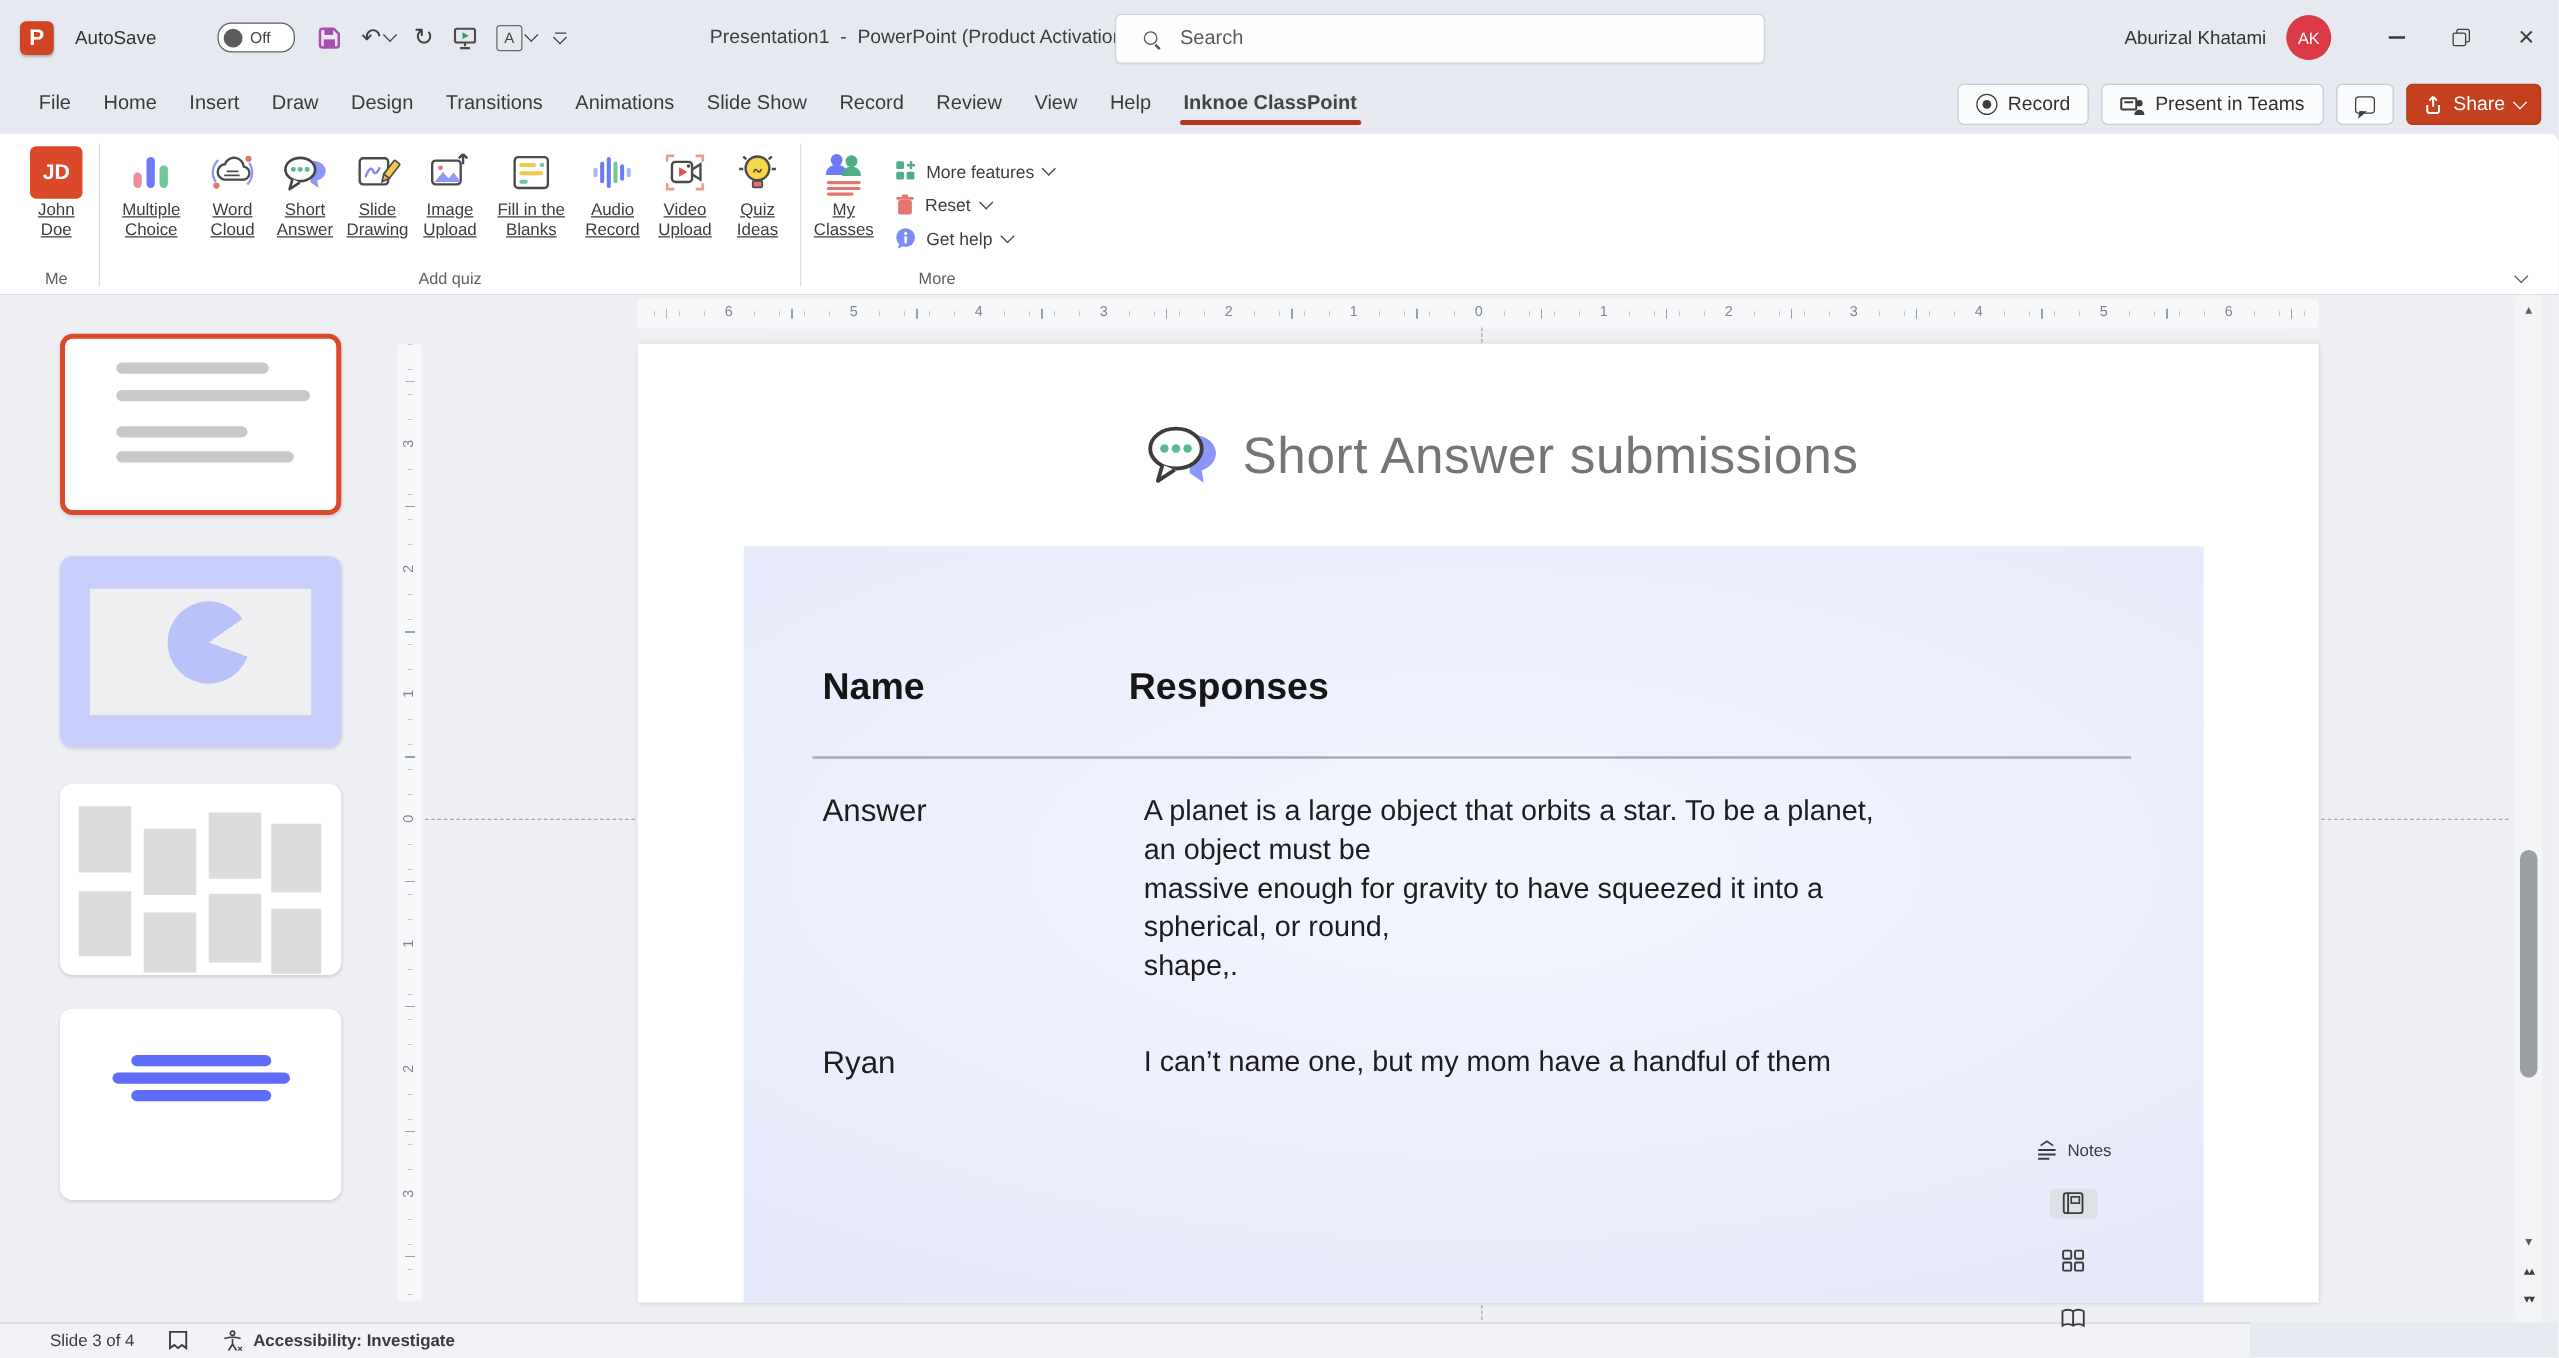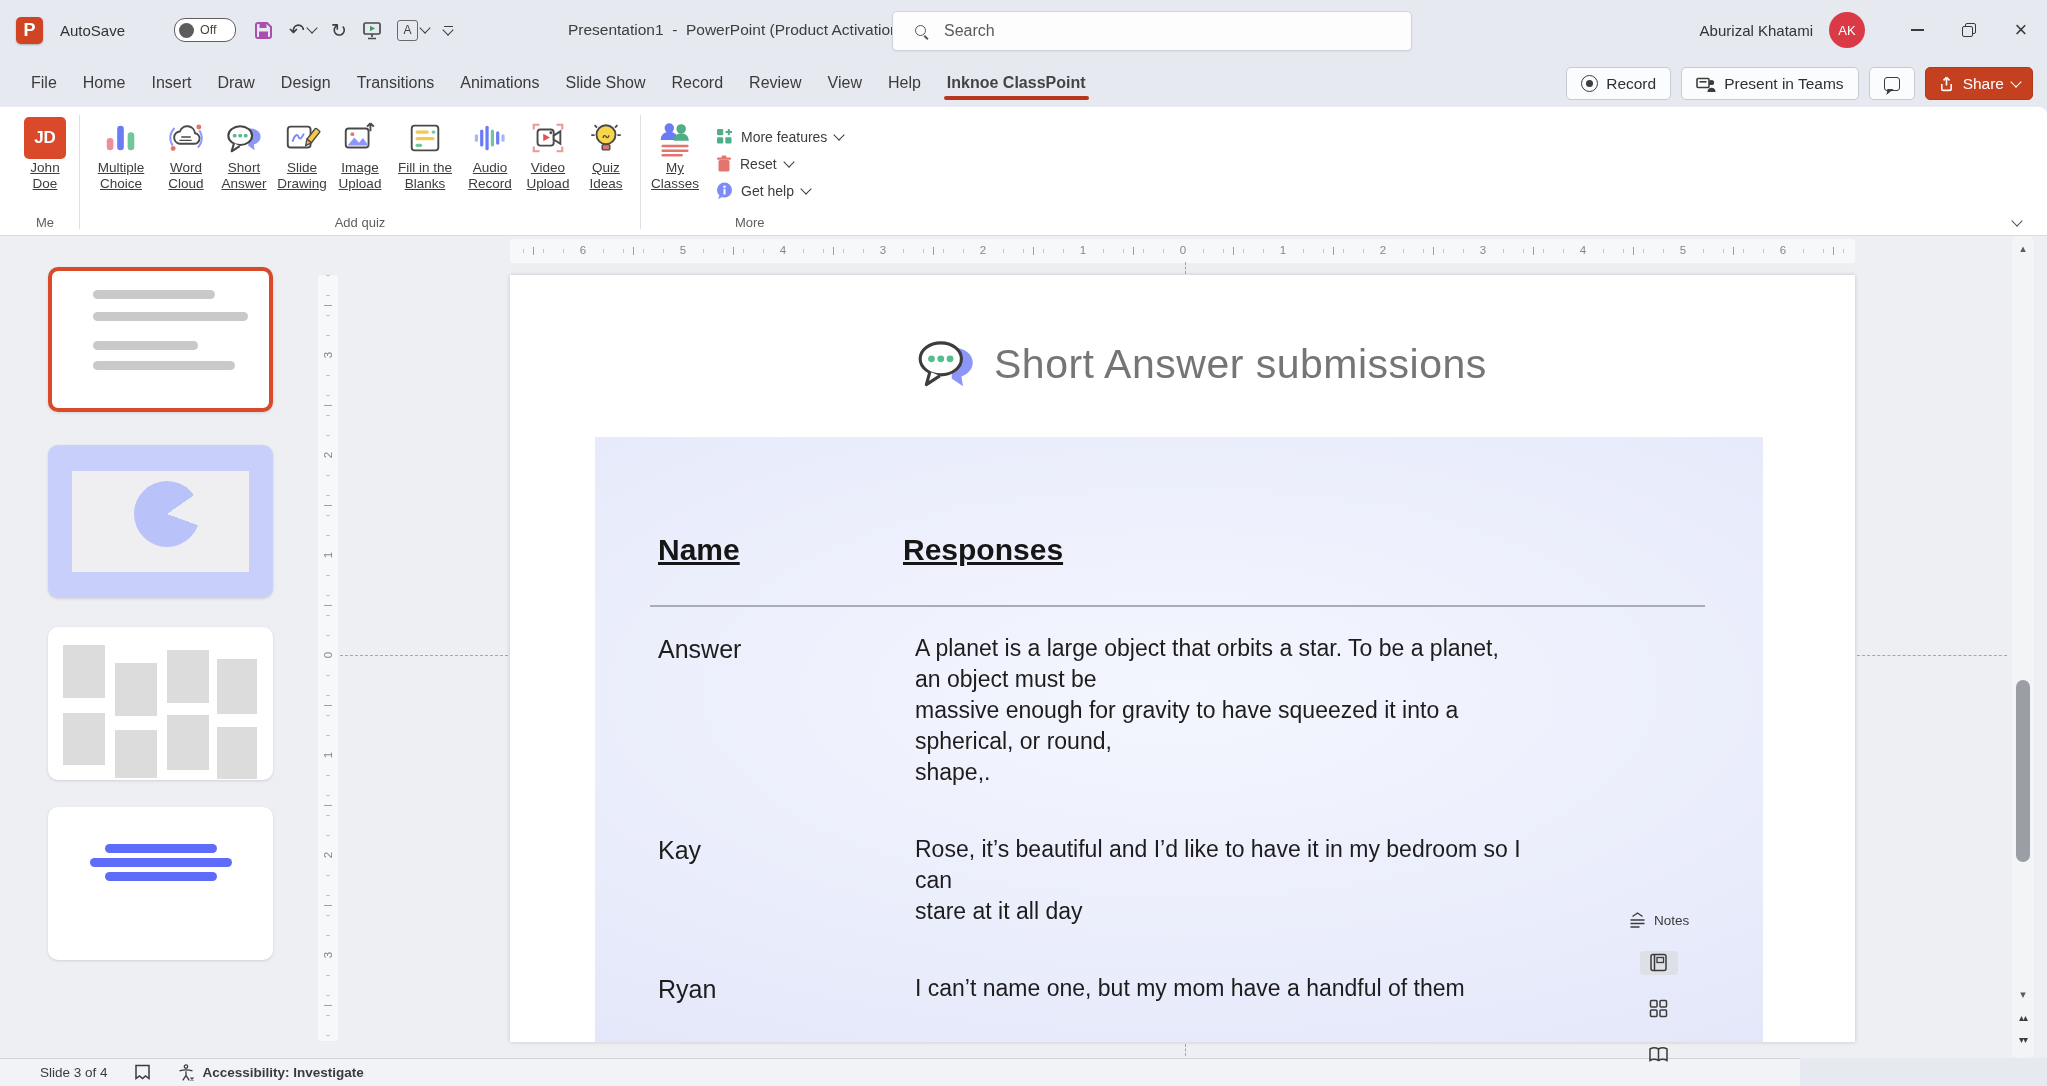--- a/index.html
+++ b/index.html
@@ -92,21 +92,21 @@
   .guide{position:absolute;border-color:#9aa0a8;}
   .guide-h{border-top:1px dashed #a2a7af;height:0;}
   .guide-v{border-left:1px dashed #a2a7af;width:0;}
 
   
   .slide{position:absolute;left:510px;top:39px;width:1345px;height:767px;background:#fff;box-shadow:0 0 4px rgba(0,0,0,.18);}
   .slide-title-icon{position:absolute;left:405px;top:56px;}
   .slide-title{position:absolute;left:484px;top:66px;font-size:41px;font-weight:500;color:#757575;letter-spacing:.5px;}
   .grad-panel{position:absolute;left:85px;top:162px;width:1168px;height:605px;
     background:radial-gradient(115% 95% at 50% 42%, #f4f6fe 0%, #e9ecfb 52%, #dde2f7 100%);}
-  .th{position:absolute;top:96px;font-size:30px;font-weight:bold;color:#161616;text-decoration:underline;}
+  .th{position:absolute;top:96px;font-size:30px;font-weight:bold;color:#161616;}
   .th-name{left:63px;}
   .th-resp{left:308px;}
   .t-underline{position:absolute;left:55px;top:168px;width:1055px;height:1.5px;background:#a8adba;}
   .t-rows{position:absolute;left:63px;top:196px;width:1060px;}
   .t-row{display:flex;margin-bottom:46px;}
   .t-name{width:257px;font-size:25px;color:#1d1d1d;flex:none;padding-top:2px;}
   .t-resp{width:610px;font-size:23px;line-height:31px;color:#1d1d1d;white-space:pre-line;}
 
   
   .scrollbar{position:absolute;left:2012px;top:0;width:22px;height:822px;background:#f3f4f6;border-radius:6px;display:block;}
@@ -543,25 +543,20 @@
         <div class="t-underline"></div>
         <div class="t-rows">
 
         <div class="t-row">
               <div class="t-name">Answer</div>
               <div class="t-resp">A planet is a large object that orbits a star. To be a planet, an object must be
 massive enough for gravity to have squeezed it into a spherical, or round,
 shape,.</div>
             </div>
             <div class="t-row">
-              <div class="t-name">Kay</div>
-              <div class="t-resp">Rose, it’s beautiful and I’d like to have it in my bedroom so I can
-stare at it all day</div>
-            </div>
-            <div class="t-row">
               <div class="t-name">Ryan</div>
               <div class="t-resp">I can’t name one, but my mom have a handful of them</div>
             </div>
           </div>
       </div>
     </div>
 
     <div class="scrollbar">
       <span class="sb-arrow" style="top:6px">▴</span>
       <span class="sb-thumb"></span>

